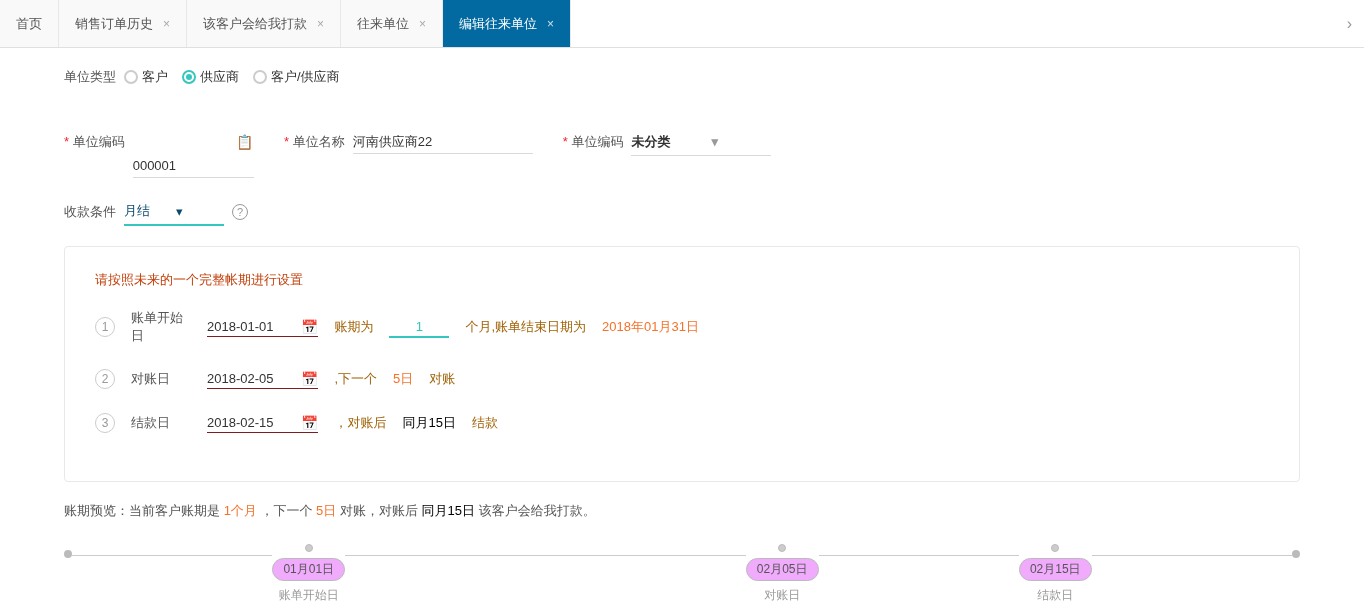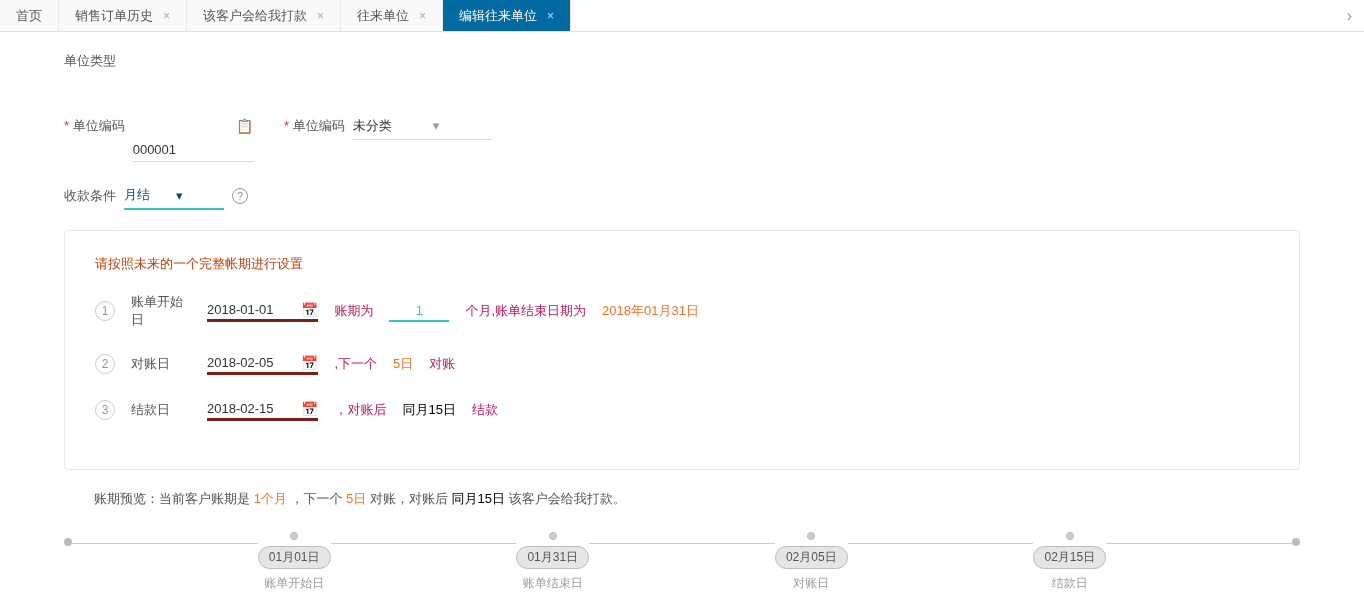--- a/index.html
+++ b/index.html
@@ -4,21 +4,21 @@
   <style>
     * { box-sizing: border-box; margin: 0; padding: 0; }
     body { font-family: 'Microsoft YaHei', Arial, sans-serif; font-size: 14px; color: #333; background: #f5f5f5; }
 
     
     .tab-bar {
       display: flex;
       align-items: stretch;
       background: #fff;
       border-bottom: 1px solid #e0e0e0;
-      height: 32px;
+      height: 48px;
       padding: 0;
     }
     .tab {
       display: flex;
       align-items: center;
       padding: 0 16px;
       cursor: pointer;
       font-size: 13px;
       color: #555;
       border-right: 1px solid #e8e8e8;
@@ -155,20 +155,21 @@
       color: #36c6c0;
       font-size: 11px;
     }
     .dropdown-field2 {
       display: flex;
       align-items: center;
       border-bottom: 1px solid #d9d9d9;
       padding: 4px 0;
       min-width: 140px;
       gap: 20px;
+      font-weight: bold;
     }
     .dropdown-field2 span {
       font-size: 13px;
       flex: 1;
     }
     .dropdown-chevron2 {
       color: #999;
       font-size: 11px;
     }
     .help-icon {
@@ -217,56 +218,55 @@
     }
     .period-row-label {
       font-size: 13px;
       color: #555;
       width: 60px;
       flex-shrink: 0;
     }
     .period-date-input {
       display: flex;
       align-items: center;
-      border-bottom: 3px solid #7f1d1d;
+      border-bottom: 1px solid #7f1d1d;
       gap: 4px;
       min-width: 100px;
     }
     .period-date-input input {
       border: none;
       outline: none;
       font-size: 13px;
       color: #333;
       background: transparent;
       width: 90px;
       padding: 2px 0;
     }
     .period-desc {
       font-size: 13px;
-      color: #be185d;
+      color: #a16207;
     }
     .highlight-orange { color: #f5722a; }
     .highlight-teal { color: #000000; }
     .period-num-input {
       border: none;
       border-bottom: 2px solid #36c6c0;
       outline: none;
       width: 60px;
       font-size: 13px;
       color: #36c6c0;
       text-align: center;
       padding: 2px 4px;
     }
 
     
     .preview-text {
       font-size: 13px;
       color: #555;
       margin-bottom: 24px;
-      margin-left: 30px;
     }
     .timeline-wrapper {
       display: flex;
       align-items: flex-start;
       gap: 0;
       width: 100%;
       position: relative;
       margin-top: 20px;
     }
     .tl-line {
@@ -288,21 +288,21 @@
       background: #ccc;
       border: 1px solid #bbb;
     }
     .tl-badge {
       border: 1px solid #bbb;
       border-radius: 12px;
       padding: 2px 10px;
       font-size: 12px;
       color: #555;
       white-space: nowrap;
-      background: #e5e5e5;
+      background: #f0abfc;
     }
     .tl-lbl {
       font-size: 12px;
       color: #999;
     }
   </style>
 </head>
 <body>
 
 <div class="tab-bar">
@@ -326,30 +326,48 @@
     <span class="close-btn">×</span>
   </div>
   <div class="tab-expand">›</div>
 </div>
 
 <div class="page-content">
 
   <div class="form-row">
     <div class="form-field">
       <span class="field-label">单位类型</span>
+      <div class="radio-group">
+        <div class="radio-item">
+          <div class="radio-circle"></div>
+          <span>客户</span>
+        </div>
+        <div class="radio-item">
+          <div class="radio-circle checked"></div>
+          <span>供应商</span>
+        </div>
+        <div class="radio-item">
+          <div class="radio-circle"></div>
+          <span>客户/供应商</span>
+        </div>
+      </div>
     </div>
   </div>
 
   <div class="form-row">
     <div class="form-field">
       <span class="field-label required">单位编码</span>
       <div class="input-with-icon">
         <input type="text" class="text-input" style="width: 100px;" value="000001">
         <span class="cal-icon">📋</span>
       </div>
+    </div>
+    <div class="form-field">
+      <span class="field-label required">单位名称</span>
+      <input type="text" class="text-input" style="width: 180px;" value="河南供应商22">
     </div>
     <div class="form-field">
       <span class="field-label required">单位编码</span>
       <div class="dropdown-field2">
         <span>未分类</span>
         <span class="dropdown-chevron2">▾</span>
       </div>
     </div>
   </div>
 
@@ -423,25 +441,20 @@
     </div>
     <div class="tl-line"></div>
 
     <div class="tl-node">
       <div class="tl-dot"></div>
       <div class="tl-badge">01月01日</div>
       <div class="tl-lbl">账单开始日</div>
     </div>
     <div class="tl-line"></div>
 
-    <div class="tl-node">
-      <div class="tl-dot"></div>
-      <div class="tl-badge">01月31日</div>
-      <div class="tl-lbl">账单结束日</div>
-    </div>
     <div class="tl-line"></div>
 
     <div class="tl-node">
       <div class="tl-dot"></div>
       <div class="tl-badge">02月05日</div>
       <div class="tl-lbl">对账日</div>
     </div>
     <div class="tl-line"></div>
 
     <div class="tl-node">

